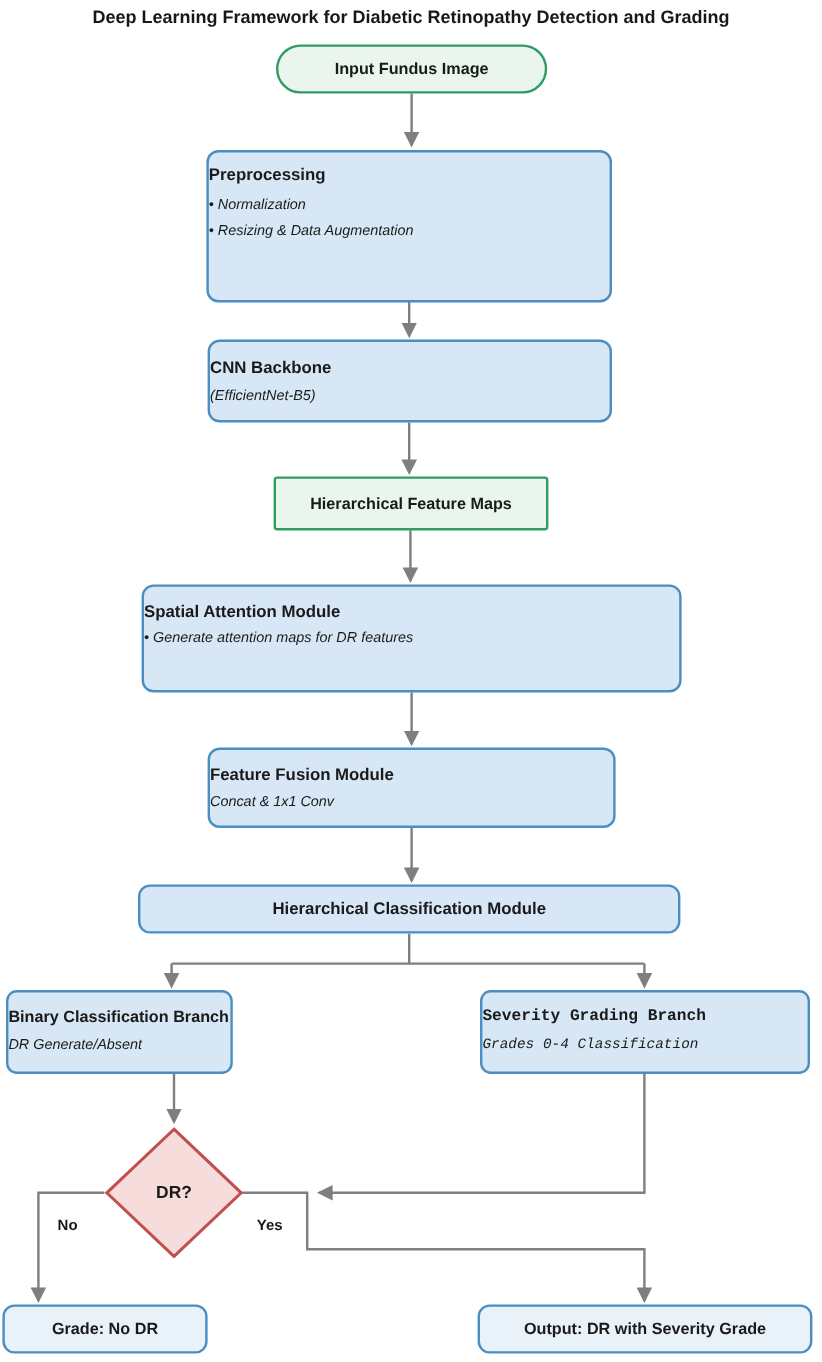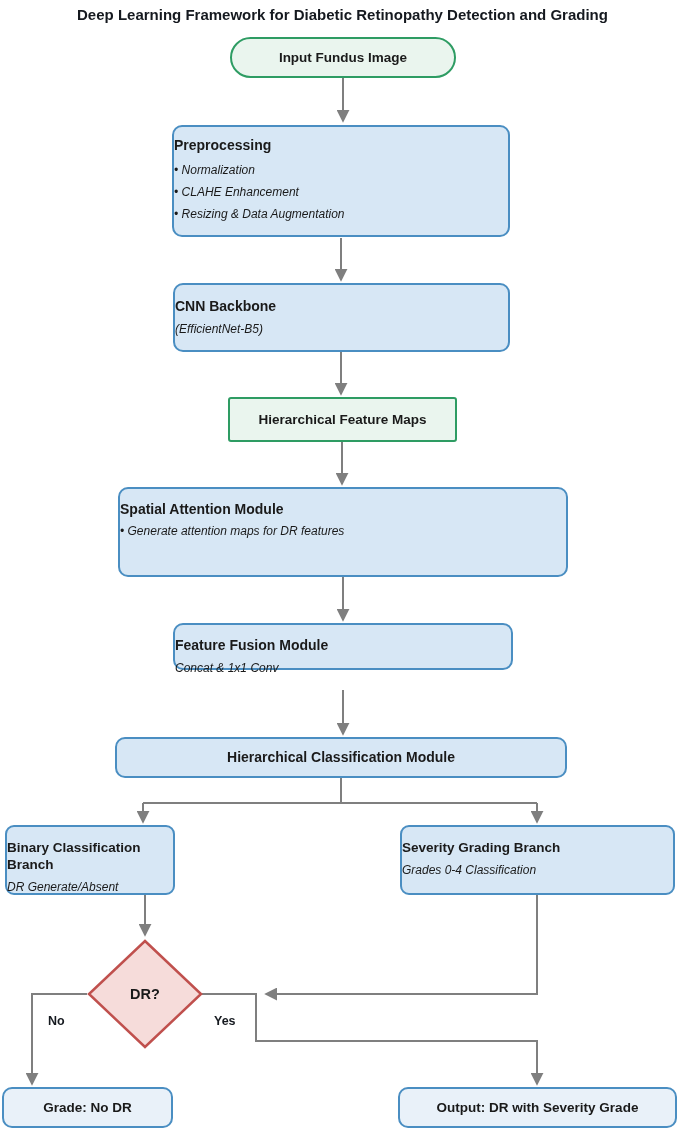--- a/index.html
+++ b/index.html
@@ -63,60 +63,59 @@
       <path d="M87,994 L32,994 L32,1084" marker-end="url(#arrow)"></path>
       <path d="M537,893 L537,994 L266,994" marker-end="url(#arrow)"></path>
       <path d="M202,994 L256,994 L256,1041 L537,1041 L537,1084" marker-end="url(#arrow)"></path>
     </g>
   </svg>
 
   <div class="node green-pill center-flex" style="left:230px;top:37px;width:226px;height:41px;">
     <span class="pill-label">Input Fundus Image</span>
   </div>
 
-  <div class="node blue-box pad-top" style="left:172px;top:125px;width:338px;height:112px;">
+  <div class="node blue-box pad-top" style="left:172px;top:125px;width:338px;height:127px;">
     <div class="node-title">Preprocessing</div>
     <div class="bullet-list">
       <div>• Normalization</div>
-      <div>• CLAHE Enhancement</div>
       <div>• Resizing &amp; Data Augmentation</div>
     </div>
   </div>
 
   <div class="node blue-box" style="left:173px;top:283px;width:337px;height:69px;padding-top:13px;">
     <div class="node-title">CNN Backbone</div>
     <div class="node-sub">(EfficientNet-B5)</div>
   </div>
 
   <div class="node green-rect center-flex" style="left:228px;top:397px;width:229px;height:45px;">
     <span class="pill-label">Hierarchical Feature Maps</span>
   </div>
 
   <div class="node blue-box" style="left:118px;top:487px;width:450px;height:90px;padding-top:12px;">
     <div class="node-title">Spatial Attention Module</div>
     <div class="bullet-list" style="line-height:23px;margin-top:2px;">
       <div>• Generate attention maps for DR features</div>
     </div>
   </div>
 
-  <div class="node blue-box" style="left:173px;top:623px;width:340px;height:47px;padding-top:12px;">
+  <div class="node blue-box" style="left:173px;top:623px;width:340px;height:67px;padding-top:12px;">
     <div class="node-title">Feature Fusion Module</div>
     <div class="node-sub">Concat &amp; 1x1 Conv</div>
   </div>
 
   <div class="node blue-box center-flex" style="left:115px;top:737px;width:452px;height:41px;">
     <span class="node-title">Hierarchical Classification Module</span>
   </div>
 
-  <div class="node blue-box" style="left:5px;top:825px;width:170px;height:70px;padding-top:12px;border-radius:9px;">
+  <div class="node blue-box" style="left:5px;top:825px;width:189px;height:70px;padding-top:12px;border-radius:9px;">
     <div class="node-title" style="font-size:13.5px;">Binary Classification Branch</div>
     <div class="node-sub">DR Generate/Absent</div>
   </div>
 
-  <div class="node blue-box" style="left:400px;top:825px;width:275px;height:70px;padding-top:12px;border-radius:9px;">
+  <div class="node blue-box" style="left:400px;top:825px;width:275px;height:70px;padding-top:12px;border-radius:9px;font-family:Liberation Mono, monospace;">
     <div class="node-title" style="font-size:13.5px;">Severity Grading Branch</div>
     <div class="node-sub">Grades 0-4 Classification</div>
   </div>
 
   <div class="diamond-wrap" style="left:87px;top:939px;width:116px;height:110px;">
     <svg width="116" height="110" viewBox="0 0 116 110" xmlns="http://www.w3.org/2000/svg">
       <polygon points="58,2 114,55 58,108 2,55" fill="var(--red_fill)" stroke="var(--red_border)" stroke-width="2.5"></polygon>
     </svg>
     <div class="diamond-label">DR?</div>
   </div>

